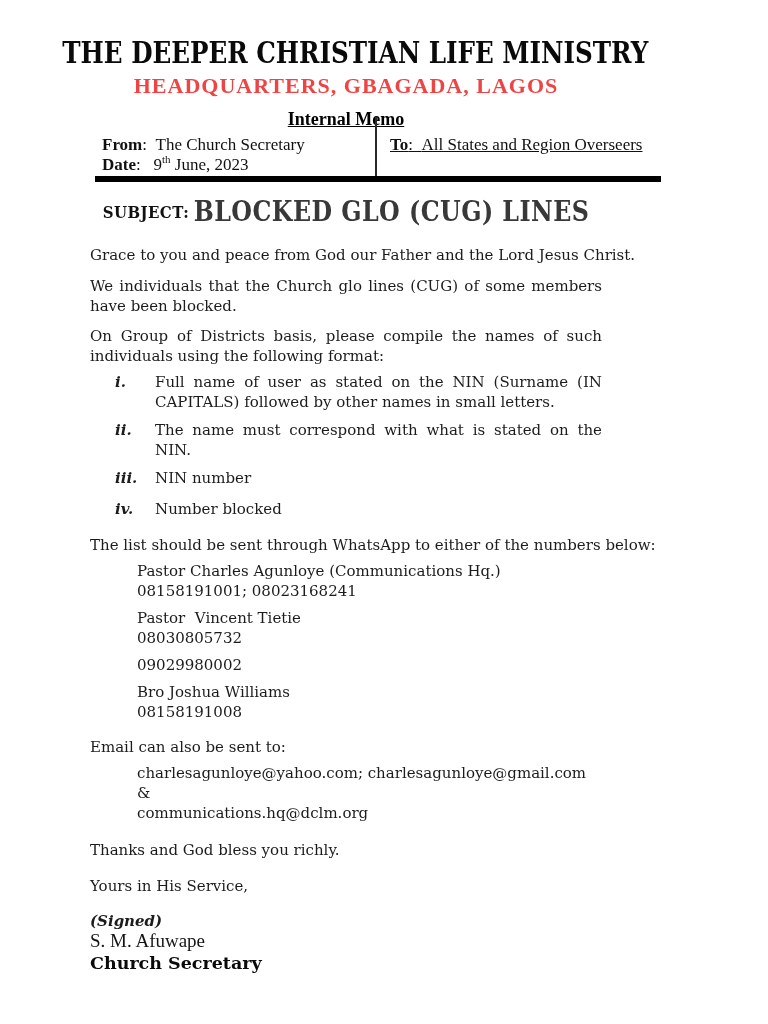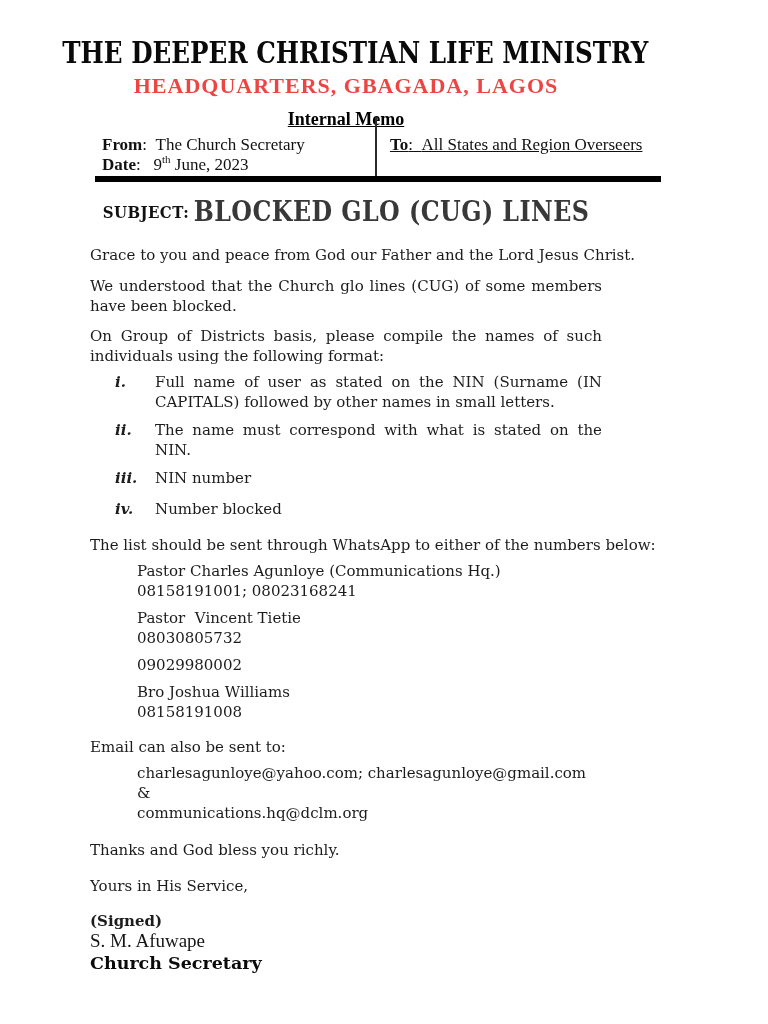--- a/index.html
+++ b/index.html
@@ -94,21 +94,21 @@
   .whatsapp-intro{margin-bottom:6px;}
   .contact{margin:0 0 7px 47px;}
   .contact-name{white-space:pre-wrap;}
   .contact-last{margin-bottom:15px;}
   .email-intro{margin-bottom:6px;}
   .emails{margin:0 0 17px 47px;white-space:pre-line;}
   .thanks{margin-bottom:16px;}
   .yours{margin-bottom:16px;}
   
   .signed{
-    font-weight:bold;
+    font-weight:bold;font-style:italic;
     font-size:15px;line-height:18px;margin:0;
   }
   .sig-name{
     font-family:"Liberation Serif", serif;
     font-size:19px;line-height:22px;margin:0;color:#151515;
   }
   .sig-role{
     font-weight:bold;font-size:17.5px;line-height:22px;margin:0;color:#0a0a0a;
   }
 </style>
@@ -132,21 +132,21 @@
     </div>
   </div>
 
   <div class="subject">
     <span class="subject-label">SUBJECT:</span>
     <span class="subject-title">BLOCKED GLO (CUG) LINES</span>
   </div>
 
   <div class="body">
     <p class="para nowrap greeting">Grace to you and peace from God our Father and the Lord Jesus Christ.</p>
-    <p class="para p2">We understood that the Church glo lines (CUG) of some members have been blocked.</p>
+    <p class="para p2">We individuals that the Church glo lines (CUG) of some members have been blocked.</p>
     <p class="para p3">On Group of Districts basis, please compile the names of such individuals using the following format:</p>
 
     <div class="memo-list">
       <div class="list-item li1">
         <span class="list-marker">i.</span>
         <span class="list-text">Full name of user as stated on the NIN (Surname (IN CAPITALS) followed by other names in small letters.</span>
       </div>
       <div class="list-item li2">
         <span class="list-marker">ii.</span>
         <span class="list-text">The name must correspond with what is stated on the NIN.</span>

